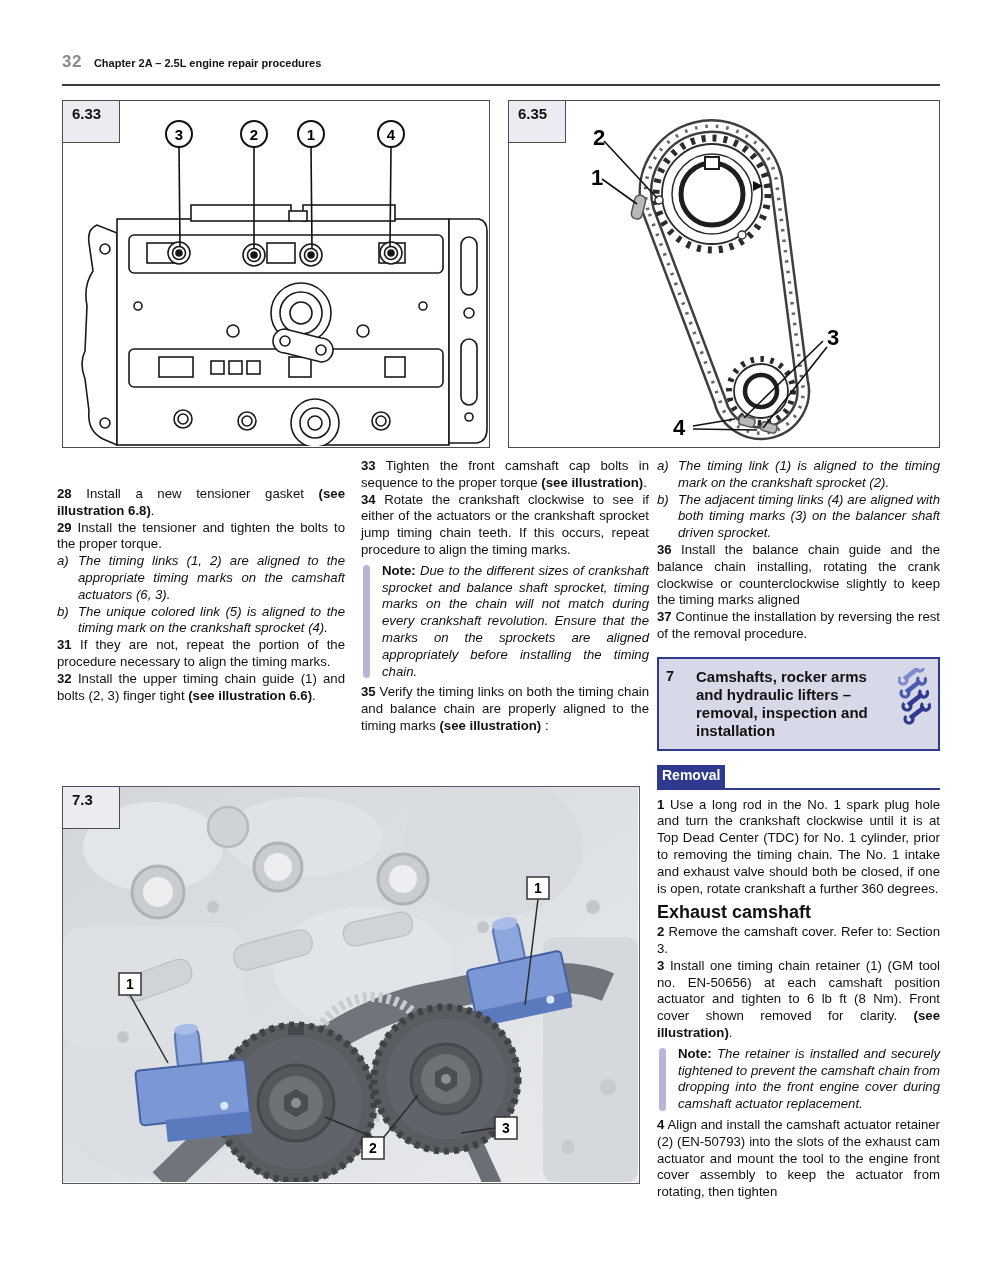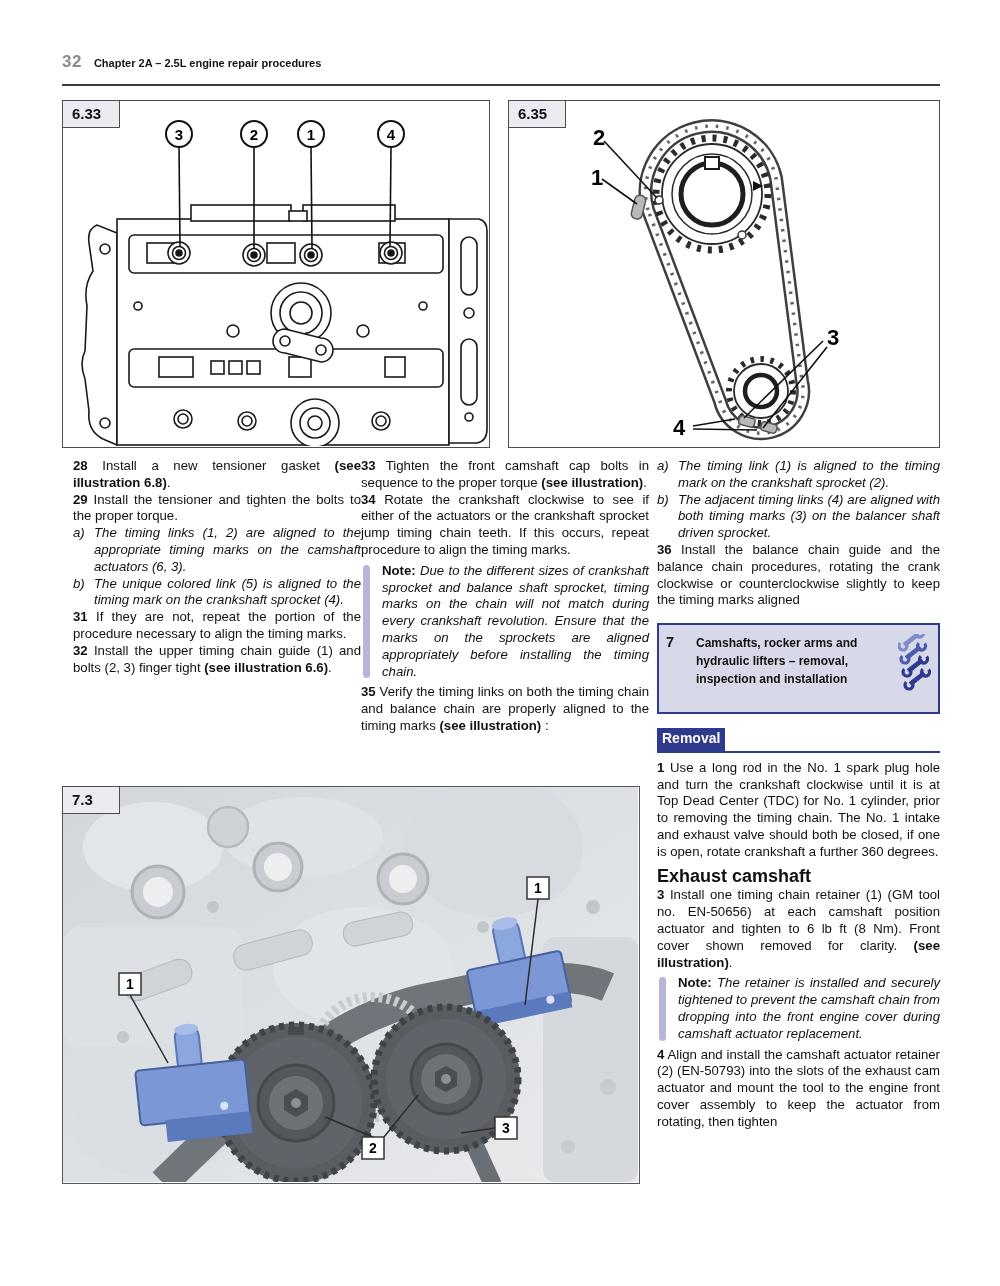--- a/index.html
+++ b/index.html
@@ -11,45 +11,45 @@
   .pagehead{position:absolute;left:62px;top:52px;width:878px;display:flex;align-items:baseline;gap:12px;}
   .pagenum{font-size:17px;font-weight:bold;color:#8b8b8b;letter-spacing:.5px;}
   .pagetitle{font-size:11px;font-weight:bold;color:#151515;}
   .headrule{position:absolute;left:62px;top:84px;width:878px;height:2px;background:#3c3c3c;}
 
   
   .figbox{position:absolute;background:#fff;border:1.5px solid #4a4d52;box-sizing:border-box;}
   #fig633{left:62px;top:100px;width:428px;height:348px;}
   #fig635{left:508px;top:100px;width:432px;height:348px;}
   #fig73{left:62px;top:786px;width:578px;height:398px;border-color:#55585c;}
-  .figlabel{position:absolute;left:-1px;top:-1px;width:58px;height:28px;background:#ebecf1;
+  .figlabel{position:absolute;left:-1px;top:-1px;width:58px;height:43px;background:#ebecf1;
             border:1.5px solid #4a4d52;box-sizing:border-box;font-weight:bold;font-size:15px;
             line-height:25px;padding-left:9px;z-index:5;}
   .figbox svg{position:absolute;left:0;top:0;}
 
   
   .col{position:absolute;top:458px;font-size:13.2px;line-height:16.8px;text-align:justify;}
-  #col1{left:73px;width:288px;}
+  #col1{left:57px;width:288px;margin-top:28px;}
   #col2{left:361px;width:288px;}
   #col3{left:657px;width:283px;}
   .para{margin:0;}
   .s-b{font-weight:bold;}
   .s-i{font-style:italic;}
   .item{display:flex;font-style:italic;}
   .marker{flex:none;width:21px;}
   .itext{flex:1;}
   .note{position:relative;padding-left:21px;margin:4px 0;}
   .notebar{position:absolute;left:2px;top:2px;bottom:2px;width:7px;background:#b6b7d8;border-radius:4px;}
   .subhead{font-weight:bold;font-size:18px;margin:7px 0 3px;text-align:left;}
 
   
   .section-box{margin:14px 0 0 0;border:2px solid #2f3a8f;background:#d8d9e8;
                padding:9px 6px 9px 7px;display:flex;gap:6px;align-items:flex-start;text-align:left;}
   .sec-num{font-weight:bold;font-size:14.5px;width:24px;flex:none;}
-  .sec-title{font-weight:bold;font-size:12px;line-height:18px;flex:1;}
+  .sec-title{font-weight:bold;font-size:15px;line-height:18px;flex:1;}
   .sec-icon{width:34px;flex:none;}
 
   
   .removal-row{margin:14px 0 7px;border-bottom:2px solid #2f3a8f;text-align:left;}
   .removal-chip{display:inline-block;background:#2f3a8f;color:#fff;font-weight:bold;
                 font-size:14px;padding:2px 5px 4px;}
 </style>
 </head>
 <body>
 
@@ -215,21 +215,22 @@
     </div>
   <div class="col" id="col3">
       <div class="item">
         <span class="marker">a)</span>
         <span class="itext"><span class="s-i">The timing link (1) is aligned to the timing mark on the crankshaft sprocket (2).</span></span>
       </div>
       <div class="item">
         <span class="marker">b)</span>
         <span class="itext"><span class="s-i">The adjacent timing links (4) are aligned with both timing marks (3) on the balancer shaft driven sprocket.</span></span>
       </div>
-      <div class="para"><span class="s-b">36</span><span class="s-n"> Install the balance chain guide and the balance chain procedures, rotating the crank clockwise or counterclockwise slightly to keep the timing marks aligned</span></div>
+      <div class="para"><span class="s-b">36</span><span class="s-n"> Install the balance chain guide and the balance chain installing, rotating the crank clockwise or counterclockwise slightly to keep the timing marks aligned</span></div>
+      <div class="para"><span class="s-b">37</span><span class="s-n"> Continue the installation by reversing the rest of the removal procedure.</span></div>
       <div class="section-box">
         <span class="sec-num">7</span>
         <span class="sec-title">Camshafts, rocker arms and hydraulic lifters – removal, inspection and installation</span>
         <span class="sec-icon"><svg width="34" height="64" viewBox="0 0 34 64">
             <g transform="translate(5,12) rotate(-38)" stroke="#7e8ccb" fill="#7e8ccb">
               <circle cx="0" cy="0" r="4" fill="none" stroke-width="3.2" stroke-dasharray="18 8"></circle>
               <rect x="2" y="-1.8" width="17" height="3.6"></rect>
               <circle cx="21" cy="0" r="4" fill="none" stroke-width="3.2" stroke-dasharray="18 8"></circle>
             </g>
             <g transform="translate(7,25) rotate(-38)" stroke="#4b5cb0" fill="#4b5cb0">
@@ -245,20 +246,21 @@
             <g transform="translate(11,51) rotate(-38)" stroke="#2f3a8f" fill="#2f3a8f">
               <circle cx="0" cy="0" r="4" fill="none" stroke-width="3.2" stroke-dasharray="18 8"></circle>
               <rect x="2" y="-1.8" width="17" height="3.6"></rect>
               <circle cx="21" cy="0" r="4" fill="none" stroke-width="3.2" stroke-dasharray="18 8"></circle>
             </g>
           </svg></span>
       </div>
       <div class="removal-row"><span class="removal-chip">Removal</span></div>
       <div class="para"><span class="s-b">1</span><span class="s-n"> Use a long rod in the No. 1 spark plug hole and turn the crankshaft clockwise until it is at Top Dead Center (TDC) for No. 1 cylinder, prior to removing the timing chain. The No. 1 intake and exhaust valve should both be closed, if one is open, rotate crankshaft a further 360 degrees.</span></div>
       <div class="subhead">Exhaust camshaft</div>
+      <div class="para"><span class="s-b">2</span><span class="s-n"> Remove the camshaft cover. Refer to: Section 3.</span></div>
       <div class="para"><span class="s-b">3</span><span class="s-n"> Install one timing chain retainer (1) (GM tool no. EN-50656) at each camshaft position actuator and tighten to 6 lb ft (8 Nm). Front cover shown removed for clarity. </span><span class="s-b">(see illustration)</span><span class="s-n">.</span></div>
       <div class="note"><span class="notebar"></span><span class="s-b">Note: </span><span class="s-i">The retainer is installed and securely tightened to prevent the camshaft chain from dropping into the front engine cover during camshaft actuator replacement.</span></div>
       <div class="para"><span class="s-b">4</span><span class="s-n"> Align and install the camshaft actuator retainer (2) (EN-50793) into the slots of the exhaust cam actuator and mount the tool to the engine front cover assembly to keep the actuator from rotating, then tighten</span></div>
     </div>
 
   <div class="figbox" id="fig73">
     <div class="figlabel">7.3</div>
     <svg width="575" height="395" viewBox="0 0 575 395">
       <defs>
         <linearGradient id="bgG" x1="0" y1="0" x2="1" y2="1">

